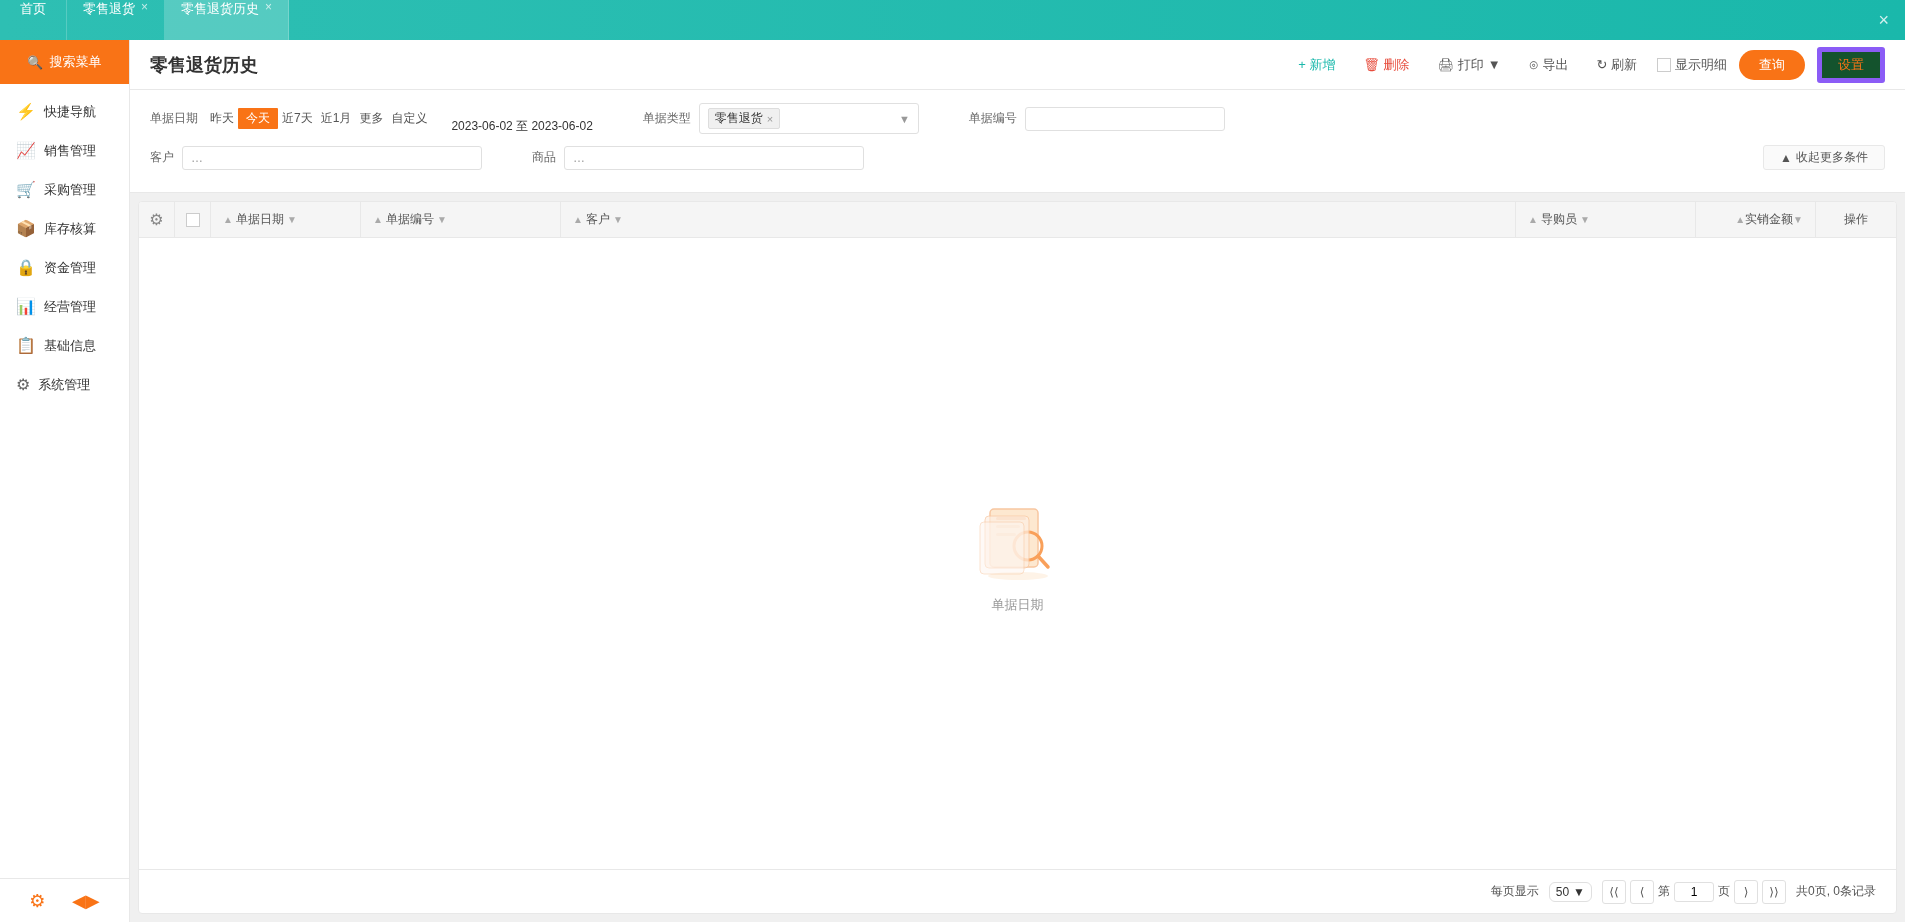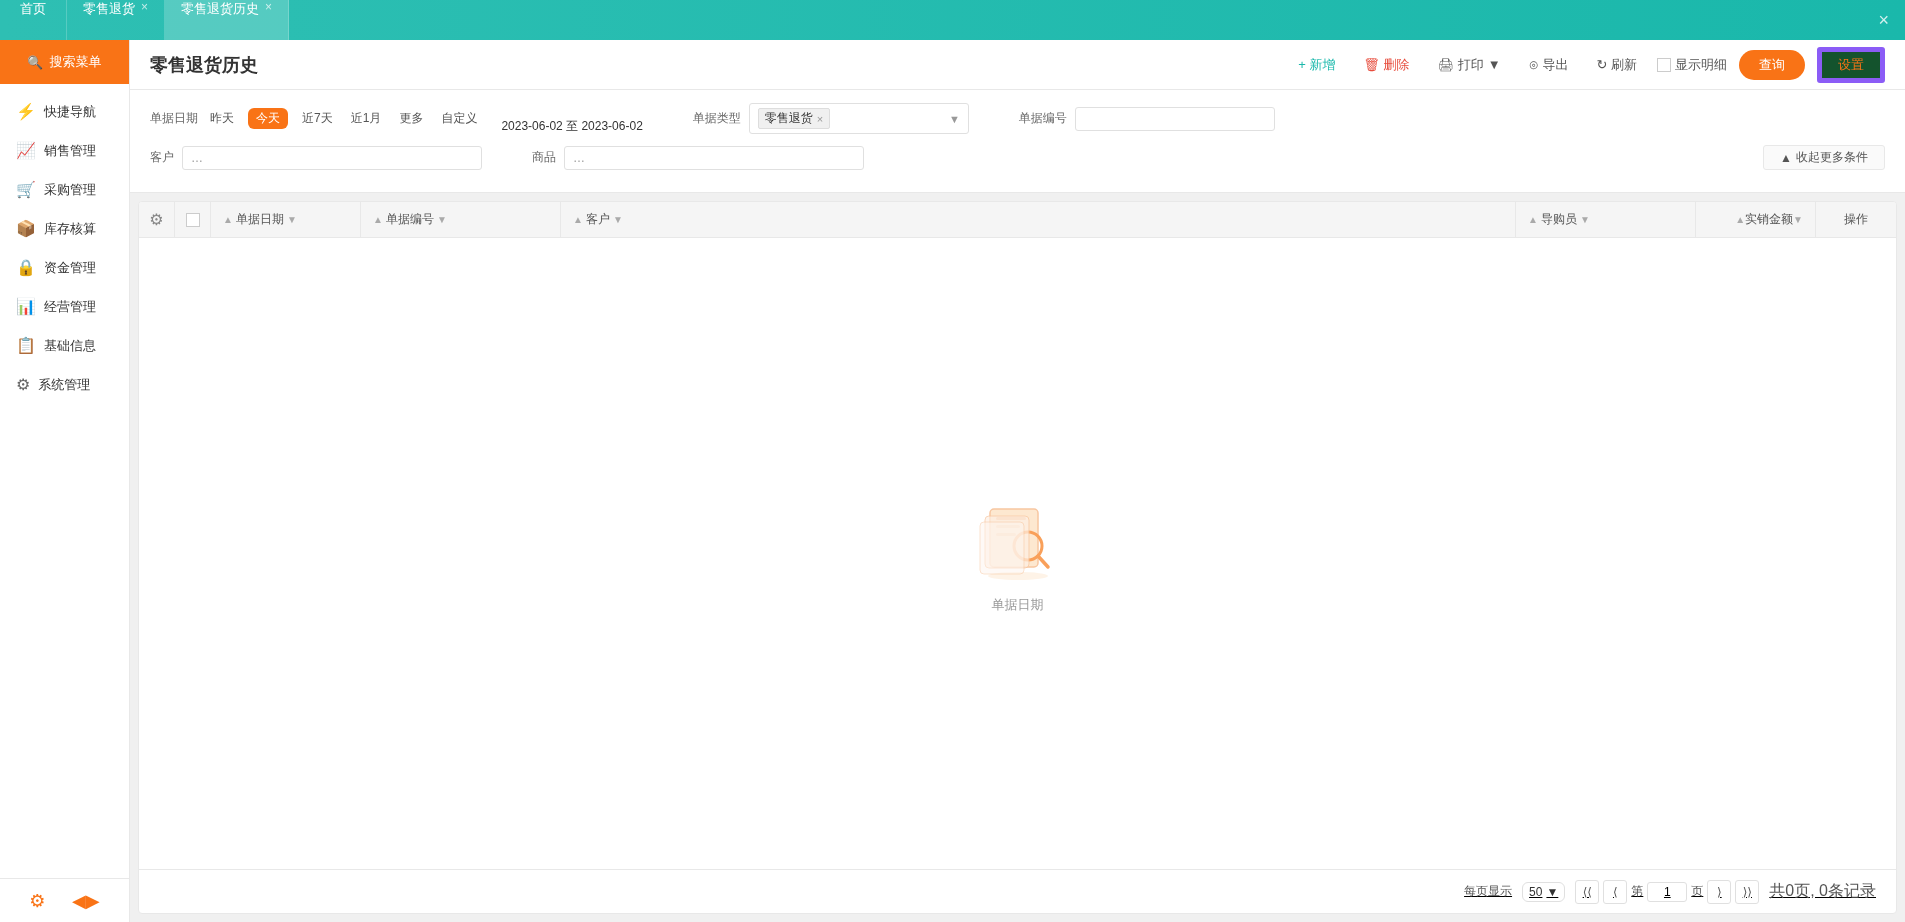--- a/index.html
+++ b/index.html
@@ -209,32 +209,32 @@
       gap: 8px;
     }
     .filter-label {
       font-size: 12px;
       color: #666;
       white-space: nowrap;
     }
     .filter-date-opts {
       display: flex;
       align-items: flex-start;
-      gap: 10px;
+      gap: 0;
     }
     .date-opt {
       font-size: 12px;
       color: #555;
       cursor: pointer;
       padding: 2px 4px;
     }
     .date-opt.active {
       background: #f97316;
       color: #fff;
-      border-radius: 6px;
+      border-radius: 1px;
       padding: 2px 8px;
     }
     .date-range {
       font-size: 12px;
       color: #333;
       margin-top: 16px;
     }
     .filter-select {
       display: flex;
       align-items: center;
@@ -365,21 +365,20 @@
     
     .pagination {
       height: 44px;
       border-top: 1px solid #e8e8e8;
       display: flex;
       align-items: center;
       justify-content: flex-end;
       padding: 0 20px;
       gap: 10px;
       flex-shrink: 0;
-      text-decoration: underline;
     }
     .pagination-label {
       font-size: 12px;
       color: #555;
     }
     .pagination-select {
       border: 1px solid #e0e0e0;
       border-radius: 6px;
       padding: 2px 6px;
       font-size: 12px;
@@ -408,21 +407,21 @@
     }
     .page-input {
       border: 1px solid #e0e0e0;
       border-radius: 3px;
       width: 40px;
       text-align: center;
       font-size: 12px;
       padding: 2px 4px;
     }
     .pagination-info {
-      font-size: 16px;
+      font-size: 12px;
       color: #555;
     }
   </style>
 </head>
 <body>
 
 <div class="top-bar">
   <div class="top-bar-tabs">
     <div class="top-tab">
       <span>首页</span>

